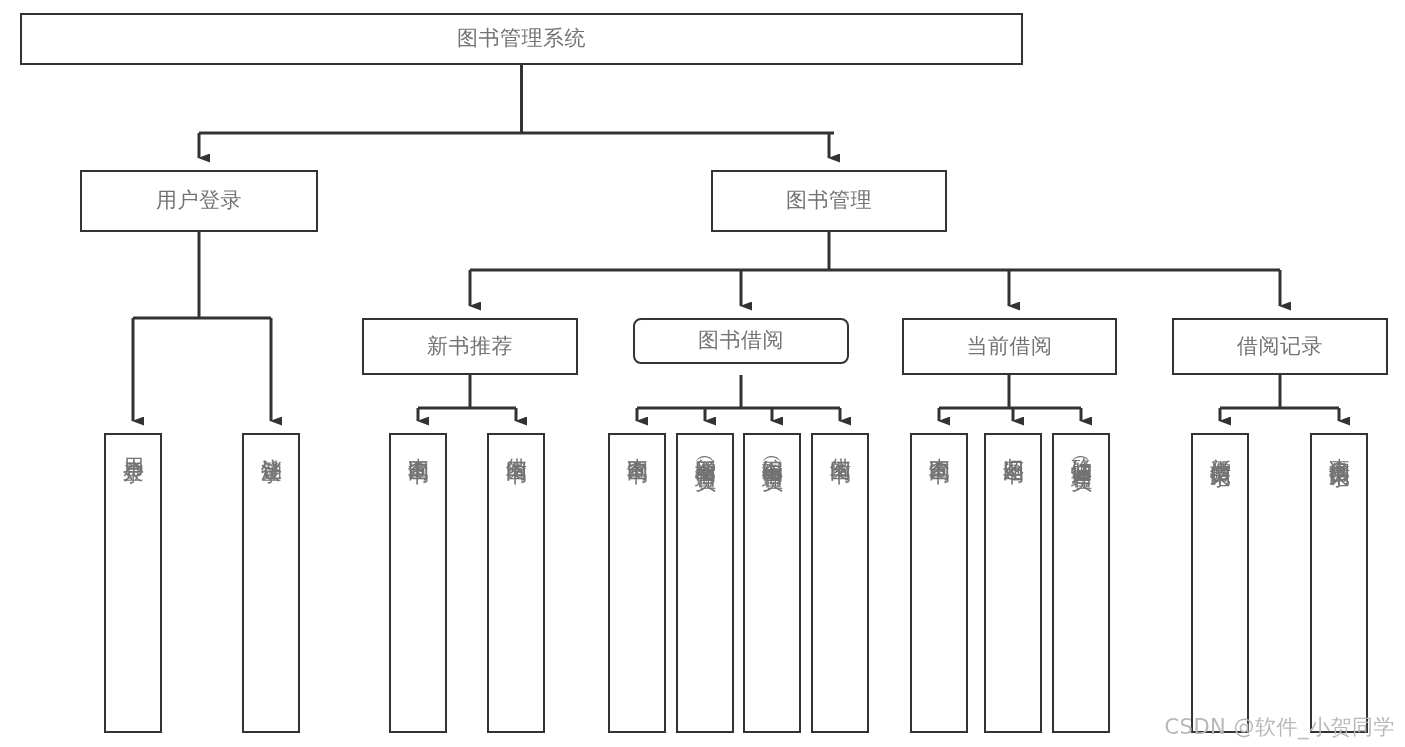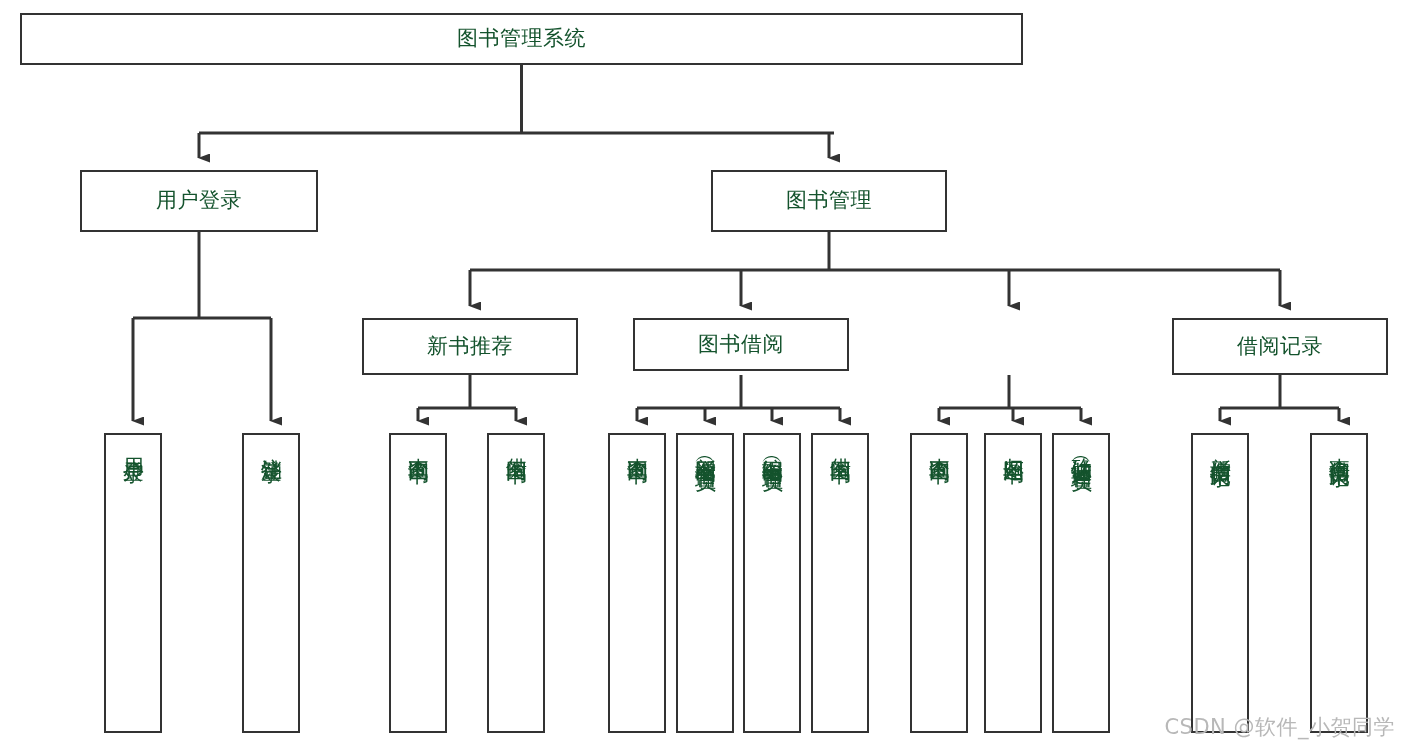--- a/index.html
+++ b/index.html
@@ -26,21 +26,21 @@
     pointer-events: none;
   }
   .node {
     position: absolute;
     box-sizing: border-box;
     background: #ffffff;
     border: 2px solid #333333;
     display: flex;
     align-items: center;
     justify-content: center;
-    color: #14532d;
+    color: #737373;
     z-index: 2;
   }
   .node .label {
     line-height: 1.12;
     text-align: center;
     white-space: pre-line;
   }
   .node.horizontal .label {
     font-size: 21px;
     letter-spacing: 0.5px;
@@ -130,22 +130,25 @@
   <div class="node horizontal" style="left: 80px; top: 170px; width: 238px; height: 62px;">
     <span class="label">用户登录</span>
   </div>
   <div class="node horizontal" style="left: 362px; top: 318px; width: 216px; height: 57px;">
     <span class="label">新书推荐</span>
   </div>
 
   <div class="node horizontal" style="left: 711px; top: 170px; width: 236px; height: 62px;">
     <span class="label">图书管理</span>
   </div>
-  <div class="node horizontal" style="left: 633px; top: 318px; width: 216px; height: 53px;">
+  <div class="node horizontal" style="left: 633px; top: 318px; width: 216px; height: 46px; border-radius: 8px;">
     <span class="label">图书借阅</span>
+  </div>
+  <div class="node horizontal" style="left: 902px; top: 318px; width: 215px; height: 57px;">
+    <span class="label">当前借阅</span>
   </div>
   <div class="node horizontal" style="left: 1172px; top: 318px; width: 216px; height: 57px;">
     <span class="label">借阅记录</span>
   </div>
 
   <div class="node vertical" style="left: 104px; top: 433px; width: 58px; height: 300px;">
     <span class="label">用户登录</span>
   </div>
   <div class="node vertical" style="left: 242px; top: 433px; width: 58px; height: 300px;">
     <span class="label">注销登录</span>

